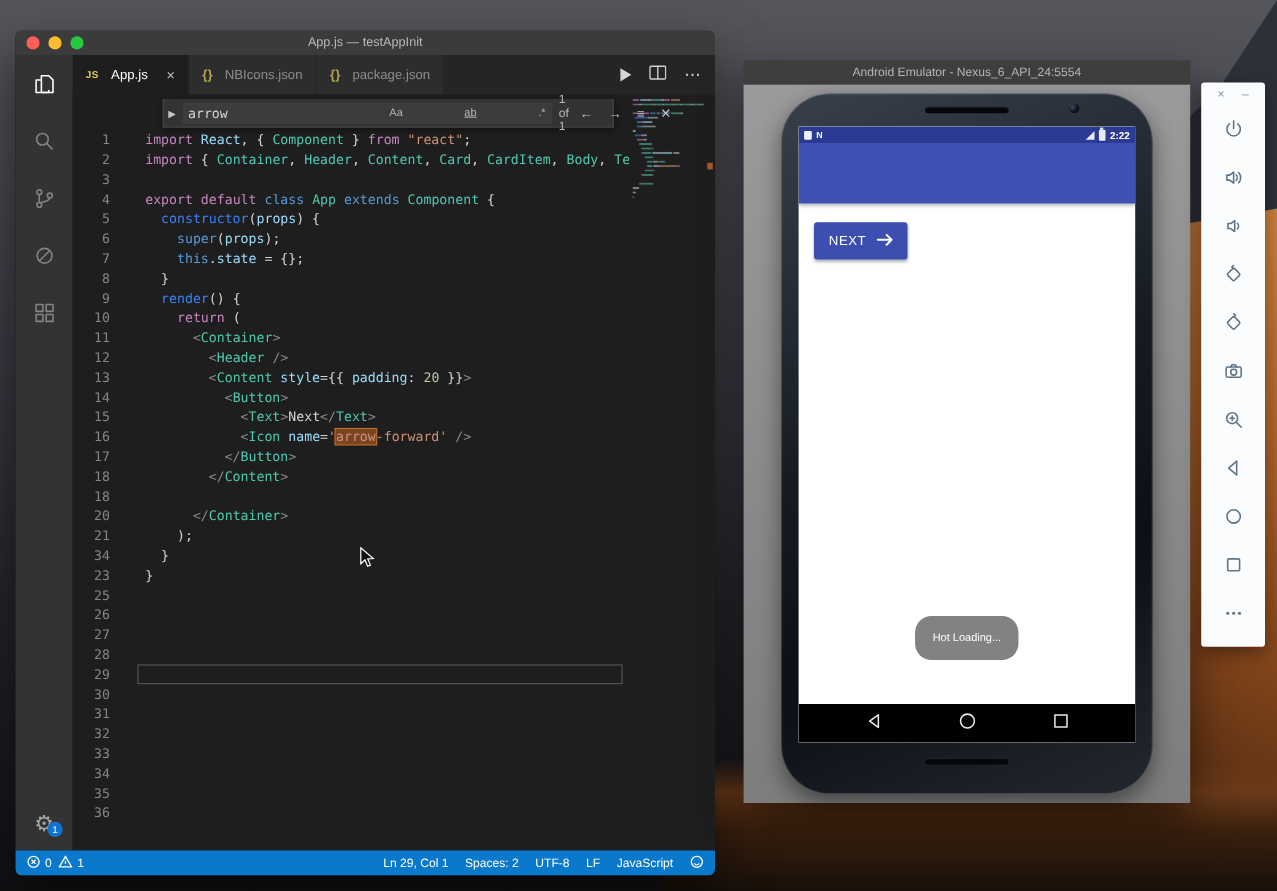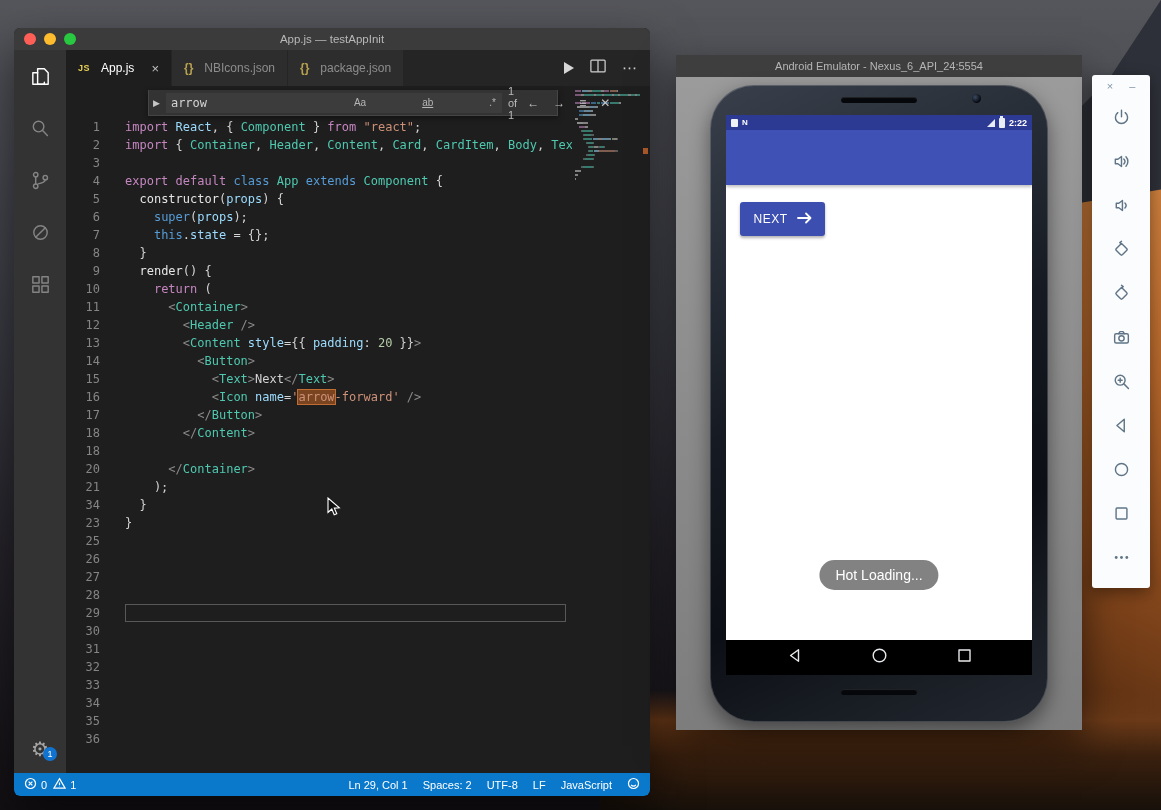--- a/index.html
+++ b/index.html
@@ -44,24 +44,24 @@
   .tab-close { color:#c0c0c0; font-size:13px; margin-left:6px; }
   .tab-actions { margin-left:auto; display:flex; align-items:center; gap:16px; padding-right:12px; }
   .play-tri { width:0; height:0; border-left:10px solid #d6d6d6; border-top:6px solid transparent; border-bottom:6px solid transparent; }
   .split-ico svg { width:16px; height:14px; stroke:#cfcfcf; fill:none; stroke-width:1.4; }
   .more-dots { color:#d0d0d0; font-size:15px; letter-spacing:1px; }
 
   .editor { flex:1; position:relative; background:#1e1e1e; overflow:hidden; }
   .code-wrap { position:absolute; inset:0; padding-top:32px; font-family:"DejaVu Sans Mono", monospace; font-size:12px; line-height:18px; }
   .crow { white-space:pre; position:relative; height:18px; }
   .ln { display:inline-block; width:34px; text-align:right; color:#858585; }
-  .ct { margin-left:25px; }
+  .ct { margin-left:32px; }
   .crow.cur::after { content:""; position:absolute; left:59px; right:84px; top:0; bottom:0; border:1px solid #585858; pointer-events:none; }
   .tok-pl{color:#d4d4d4} .tok-kw{color:#c586c0} .tok-blu{color:#569cd6} .tok-typ{color:#4ec9b0}
-  .tok-var{color:#9cdcfe} .tok-str{color:#ce9178} .tok-num{color:#b5cea8} .tok-fn{color:#e5e5e5} .tok-pun{color:#8a8a8a}
+  .tok-var{color:#9cdcfe} .tok-str{color:#ce9178} .tok-num{color:#b5cea8} .tok-fn{color:#3b82f6} .tok-pun{color:#8a8a8a}
   .tok-match { background:#7a4420; box-shadow:0 0 0 1px #bf6d33; }
 
   .minimap { position:absolute; top:4px; right:8px; width:70px; background:#1e1e1e; padding-left:3px; }
   .mml { height:2px; margin-bottom:2px; white-space:nowrap; overflow:hidden; }
   .mms { display:inline-block; height:2px; background:currentColor; opacity:.55; vertical-align:top; }
   .mm-space { background:transparent !important; }
   .mm-match { position:absolute; right:-6px; top:58px; width:5px; height:6px; background:#a9592a; }
 
   .find-widget { position:absolute; top:4px; left:82px; width:410px; height:26px; background:#333333;
     border:1px solid #454545; border-top:none; box-shadow:0 2px 6px rgba(0,0,0,.4);
@@ -104,22 +104,22 @@
   .st-sq { width:7px; height:8px; background:#eef1f6; border-radius:1px; }
   .and-status-right { display:flex; gap:4px; align-items:center; color:#fff; font-size:9px; font-weight:bold; }
   .sig { width:0; height:0; border-left:8px solid transparent; border-bottom:8px solid #e8ecf4; }
   .batt { width:6px; height:10px; background:#e8ecf4; border-radius:1px; position:relative; }
   .batt::after { content:""; position:absolute; top:-2px; left:1.5px; width:3px; height:2px; background:#e8ecf4; }
   .and-appbar { height:55px; background:#3f51b5; box-shadow:0 2px 3px rgba(0,0,0,.25); }
   .next-btn { position:absolute; left:14px; top:87px; width:85px; height:34px; background:#3c4fb1; border-radius:3px;
     display:flex; align-items:center; justify-content:center; gap:9px; color:#fff; font-size:12px; letter-spacing:.5px;
     box-shadow:0 2px 3px rgba(0,0,0,.3); }
   .next-arrow svg { width:15px; height:12px; stroke:#fff; stroke-width:1.8; fill:none; stroke-linecap:round; stroke-linejoin:round; }
-  .toast { position:absolute; left:50%; transform:translateX(-50%); top:445px; height:30px; padding:0 16px;
-    background:rgba(125,125,125,.96); border-radius:15px; display:flex; align-items:center; color:#fff; font-size:14px; }
+  .toast { position:absolute; left:50%; transform:translateX(-50%); top:445px; height:40px; padding:0 16px;
+    background:rgba(125,125,125,.96); border-radius:15px; display:flex; align-items:center; color:#fff; font-size:10px; }
   .and-nav { position:absolute; left:0; right:0; bottom:0; height:35px; background:#000;
     display:flex; align-items:center; justify-content:center; gap:68px; }
   .nav-btn svg { width:17px; height:17px; stroke:#e7e9ec; fill:none; stroke-width:1.4; stroke-linejoin:round; }
 
   
   #emu-tools { position:absolute; left:1092px; top:75px; width:58px; height:513px; background:#fbfcfd;
     border-radius:3px; box-shadow:0 5px 16px rgba(0,0,0,.4); }
   .tool-top { display:flex; justify-content:center; gap:16px; padding-top:6px; color:#8296a8; font-size:11px; line-height:1; }
   .tool-icons { display:flex; flex-direction:column; align-items:center; gap:26px; margin-top:16px; }
   .tool-btn { width:19px; height:18px; display:flex; align-items:center; justify-content:center; }

